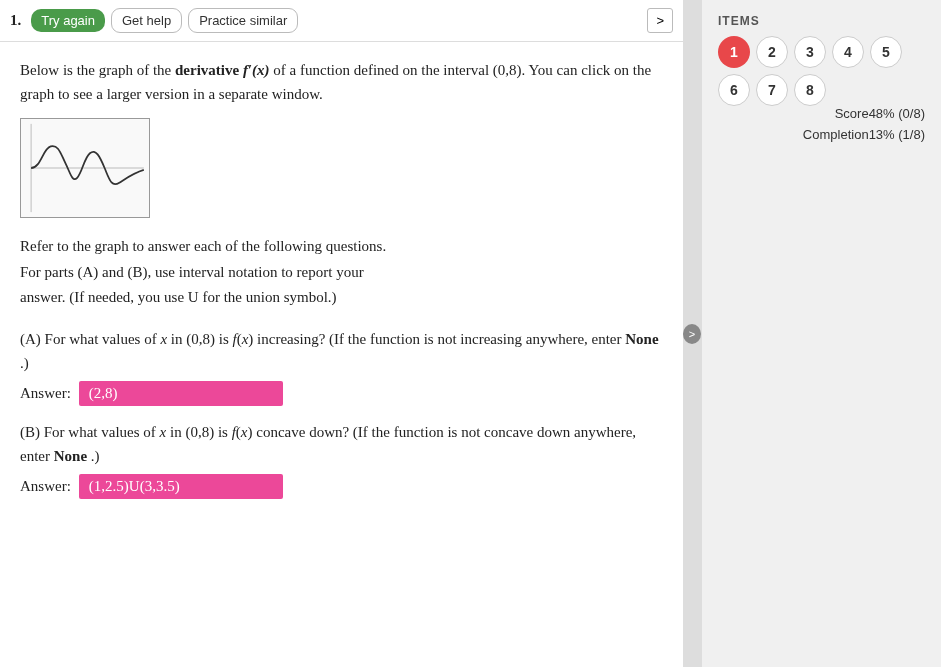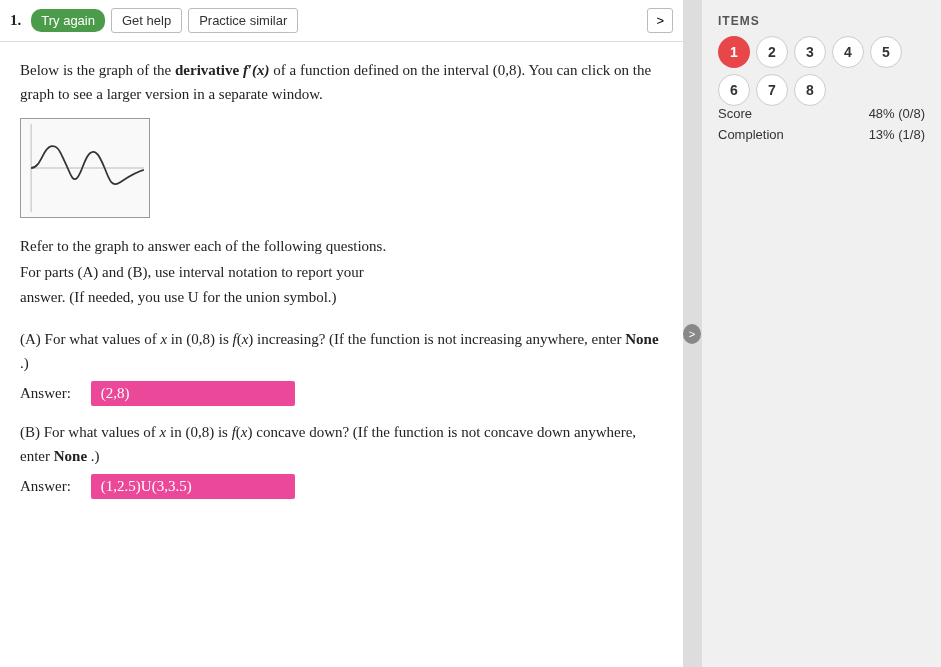--- a/index.html
+++ b/index.html
@@ -43,21 +43,21 @@
       border-radius: 10px;
       padding: 4px 10px;
       font-size: 13px;
       cursor: pointer;
       font-family: Arial, sans-serif;
     }
     .btn-get-help, .btn-practice {
       background: #fff;
       color: #333;
       border: 1px solid #bbb;
-      border-radius: 3px;
+      border-radius: 9px;
       padding: 4px 10px;
       font-size: 13px;
       cursor: pointer;
       font-family: Arial, sans-serif;
     }
     .btn-chevron {
       margin-left: auto;
       background: #fff;
       border: 1px solid #bbb;
       border-radius: 3px;
@@ -107,21 +107,21 @@
     }
     .question-text {
       font-size: 15px;
       line-height: 1.6;
       margin-bottom: 6px;
     }
 
     .answer-row {
       display: flex;
       align-items: center;
-      gap: 20px;
+      gap: 8px;
       margin-top: 4px;
     }
     .answer-label {
       font-size: 15px;
     }
     .answer-box {
       background: #ec4899;
       color: #fff;
       border: none;
       padding: 4px 10px;
@@ -188,21 +188,21 @@
     .progress-title {
       font-family: Arial, sans-serif;
       font-size: 12px;
       font-weight: bold;
       color: #555;
       letter-spacing: 1px;
       margin-bottom: 10px;
     }
     .progress-row {
       display: flex;
-      justify-content: space-between;
+      justify-content: flex-end;
       margin-bottom: 6px;
       font-family: Arial, sans-serif;
       font-size: 13px;
     }
     .progress-label {
       color: #333;
     }
     .progress-value {
       color: #333;
     }

